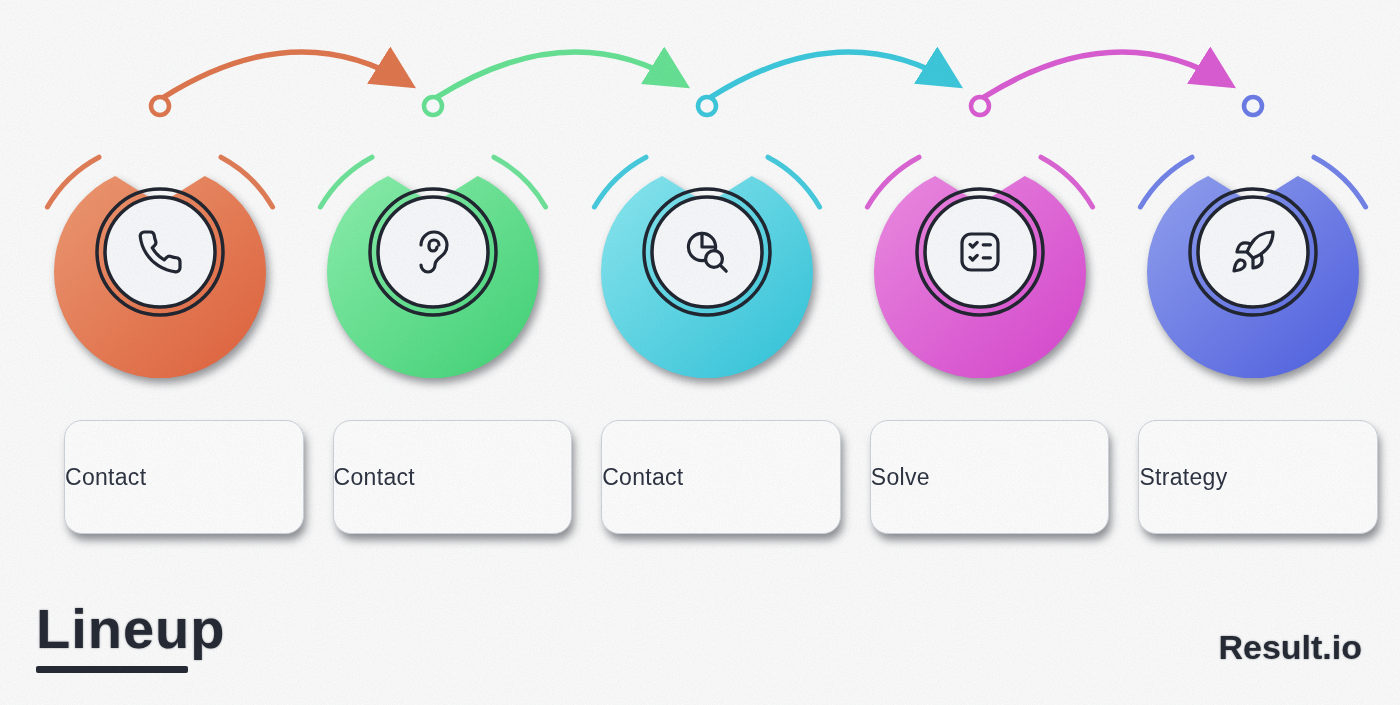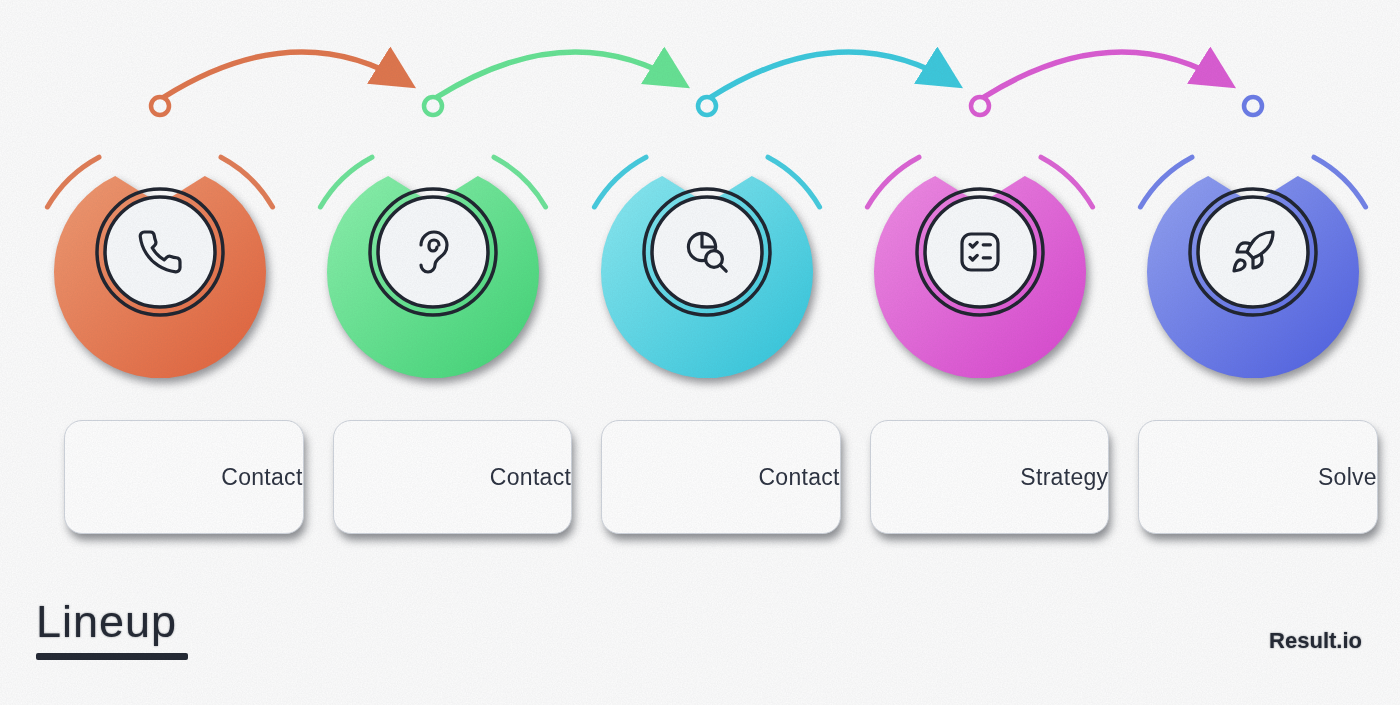--- a/index.html
+++ b/index.html
@@ -17,33 +17,33 @@
   .icon path,.icon circle,.icon rect,.icon polyline,.icon line{
     fill:none;stroke:#202531;stroke-width:1.6;stroke-linecap:round;stroke-linejoin:round;
   }
   .icon .lens{fill:#f8fafc;}
   .cards{
     position:absolute;top:420px;left:0;width:1400px;box-sizing:border-box;
     padding-left:35px;padding-right:22px;display:flex;justify-content:space-between;
   }
   .card{
     width:250px;height:112px;background:#ffffff;border:1.5px solid #cfd4dc;
-    border-radius:18px;display:flex;align-items:center;justify-content:flex-end;
+    border-radius:18px;display:flex;align-items:center;justify-content:flex-start;
     box-shadow:3px 7px 9px -1px rgba(28,31,40,.5);
     margin-left:29px;
   }
   .card span{font-size:23px;color:#2c3240;font-weight:500;letter-spacing:.3px;}
   .brand{
     position:absolute;left:36px;top:596px;color:#232833;
     filter:blur(.5px);text-shadow:0 0 2px rgba(35,40,51,.55);
   }
-  .brand-text{font-size:45px;font-weight:400;letter-spacing:1px;}
+  .brand-text{font-size:56px;font-weight:700;letter-spacing:1px;}
   .brand-underline{width:152px;height:7px;background:#232833;border-radius:2px;margin-top:5px;}
   .credit{
-    position:absolute;right:38px;top:628px;font-size:22px;font-weight:600;color:#232833;
+    position:absolute;right:38px;top:628px;font-size:34px;font-weight:600;color:#232833;
     filter:blur(.5px);text-shadow:0 0 2px rgba(35,40,51,.55);
   }
   .grain{position:absolute;top:0;left:0;pointer-events:none;}
 </style>
 </head>
 <body>
 
 <div class="stage">
 
   <svg class="diagram" width="1400" height="420" viewBox="0 0 1400 420">
@@ -174,24 +174,24 @@
     <div class="card">
       <span>Contact</span>
     </div>
     <div class="card">
       <span>Contact</span>
     </div>
     <div class="card">
       <span>Contact</span>
     </div>
     <div class="card">
+      <span>Solve</span>
+    </div>
+    <div class="card">
       <span>Strategy</span>
-    </div>
-    <div class="card">
-      <span>Solve</span>
     </div>
   </div>
 
   <div class="brand">
     <div class="brand-text">Lineup</div>
     <div class="brand-underline"></div>
   </div>
   <div class="credit">Result.io</div>
 
   <svg class="grain" width="1400" height="705" aria-hidden="true">

